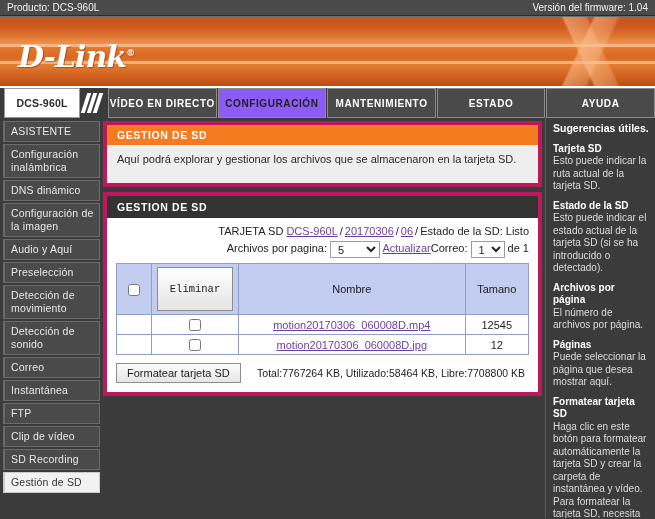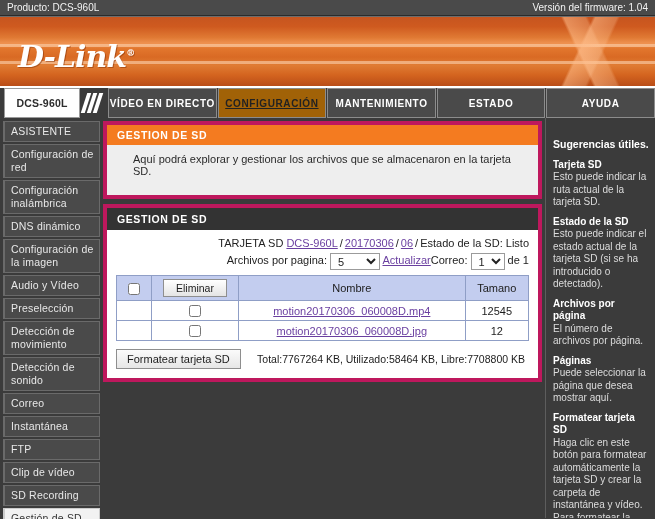--- a/index.html
+++ b/index.html
@@ -132,23 +132,22 @@
     display: flex;
     align-items: center;
     justify-content: center;
     color: #ffffff;
     font-weight: bold;
     font-size: 10px;
     letter-spacing: 0.6px;
     cursor: pointer;
   }
   .nav-tab.active {
-    background: #a16207;
+    background: #8b5cf6;
     color: #222222;
-    text-decoration: underline;
   }
 
   
   .content {
     display: flex;
     align-items: stretch;
     height: 400px;
   }
   .sidebar {
     width: 100px;
@@ -192,21 +191,21 @@
     color: #ffffff;
     font-weight: bold;
     font-size: 10.5px;
     letter-spacing: 0.6px;
     padding: 4px 10px;
   }
   .panel-desc {
     background: #eeeeee;
     color: #2a2a2a;
     font-size: 11px;
-    padding: 8px 10px 18px 26px;
+    padding: 8px 10px 18px 10px;
   }
   .panel-head-dark {
     background: #333333;
     color: #ffffff;
     font-weight: bold;
     font-size: 10.5px;
     letter-spacing: 0.6px;
     padding: 5px 10px;
   }
   .panel-body {
@@ -270,25 +269,25 @@
     color: #1c1c1c;
   }
   .col-chk { width: 26px; }
   .col-del { width: 78px; }
   .col-name { width: 55%; }
   td.name a {
     color: #6a3fa0;
     text-decoration: underline;
   }
   .btn-del {
-    font-family: Liberation Sans, sans-serif;
+    font-family: Liberation Mono, monospace;
     font-size: 10.5px;
     background: linear-gradient(#ffffff, #e4e4e4);
     border: 1px solid #8e8e8e;
-    padding: 2px 12px;
+    padding: 15px 12px;
     color: #1c1c1c;
     cursor: pointer;
   }
   input[type=checkbox] {
     width: 12px; height: 12px;
     margin: 0; vertical-align: middle;
   }
   .foot-line {
     display: flex;
     align-items: center;
@@ -308,21 +307,21 @@
     font-size: 10.5px;
     padding-right: 4px;
   }
 
   
   .helpcol {
     width: 110px;
     flex: 0 0 110px;
     background: #3b3b3b;
     border-left: 1px solid #5d5d5d;
-    padding: 20px 6px 0 7px;
+    padding: 4px 6px 0 7px;
     box-sizing: border-box;
     color: #dcdcdc;
     font-size: 10px;
     line-height: 12.5px;
     overflow: hidden;
   }
   .help-title {
     font-weight: bold;
     font-size: 10.5px;
     color: #ffffff;
@@ -363,25 +362,24 @@
     <div class="nav-tab active">CONFIGURACIÓN</div>
     <div class="nav-tab">MANTENIMIENTO</div>
     <div class="nav-tab">ESTADO</div>
     <div class="nav-tab">AYUDA</div>
   </div>
 
   <div class="content">
 
     <div class="sidebar">
       <div class="side-item">ASISTENTE</div>
-      <div class="side-item">Configuración de red</div>
       <div class="side-item">Configuración inalámbrica</div>
       <div class="side-item">DNS dinámico</div>
       <div class="side-item">Configuración de la imagen</div>
-      <div class="side-item">Audio y Vídeo</div>
+      <div class="side-item">Audio y Aquí</div>
       <div class="side-item">Preselección</div>
       <div class="side-item">Detección de movimiento</div>
       <div class="side-item">Detección de sonido</div>
       <div class="side-item">Correo</div>
       <div class="side-item">Instantánea</div>
       <div class="side-item">FTP</div>
       <div class="side-item">Clip de vídeo</div>
       <div class="side-item">SD Recording</div>
       <div class="side-item active">Gestión de SD</div>
 

